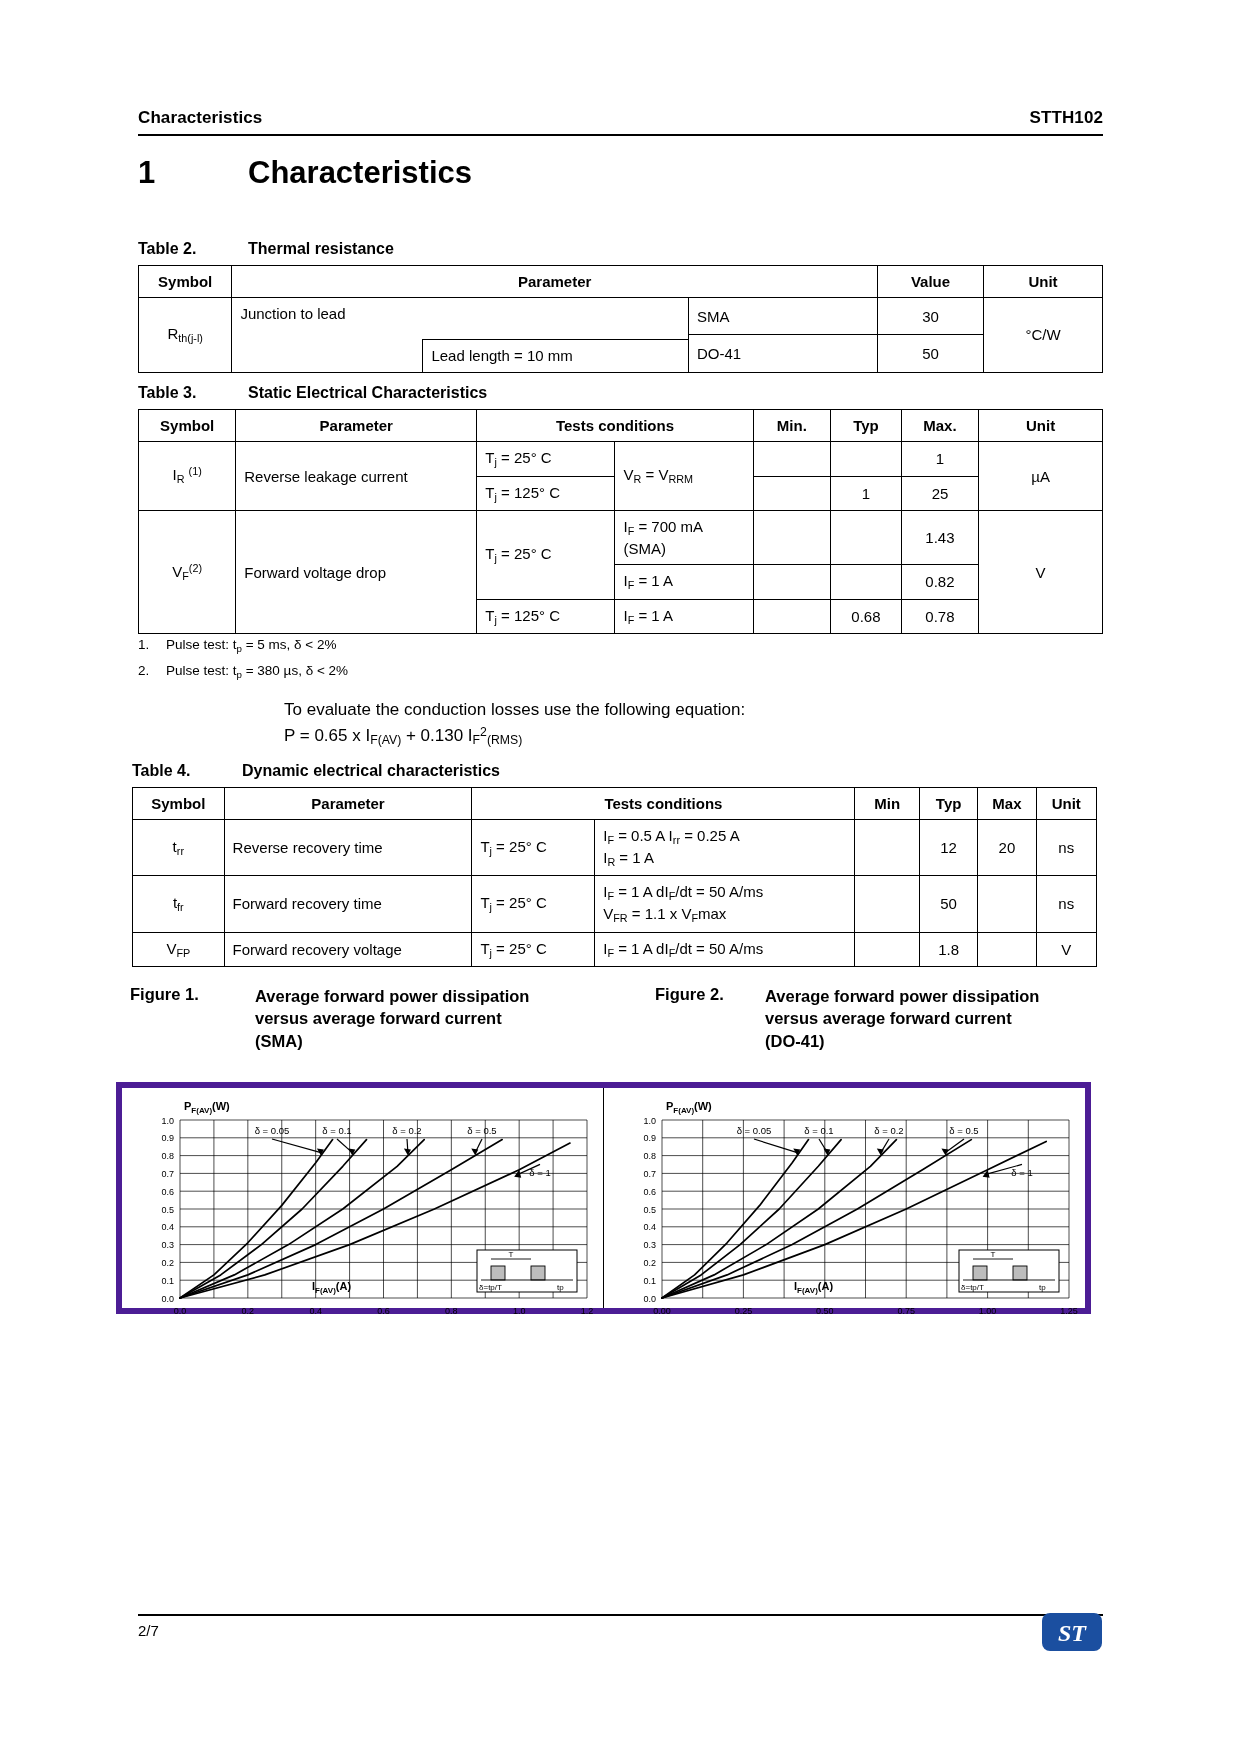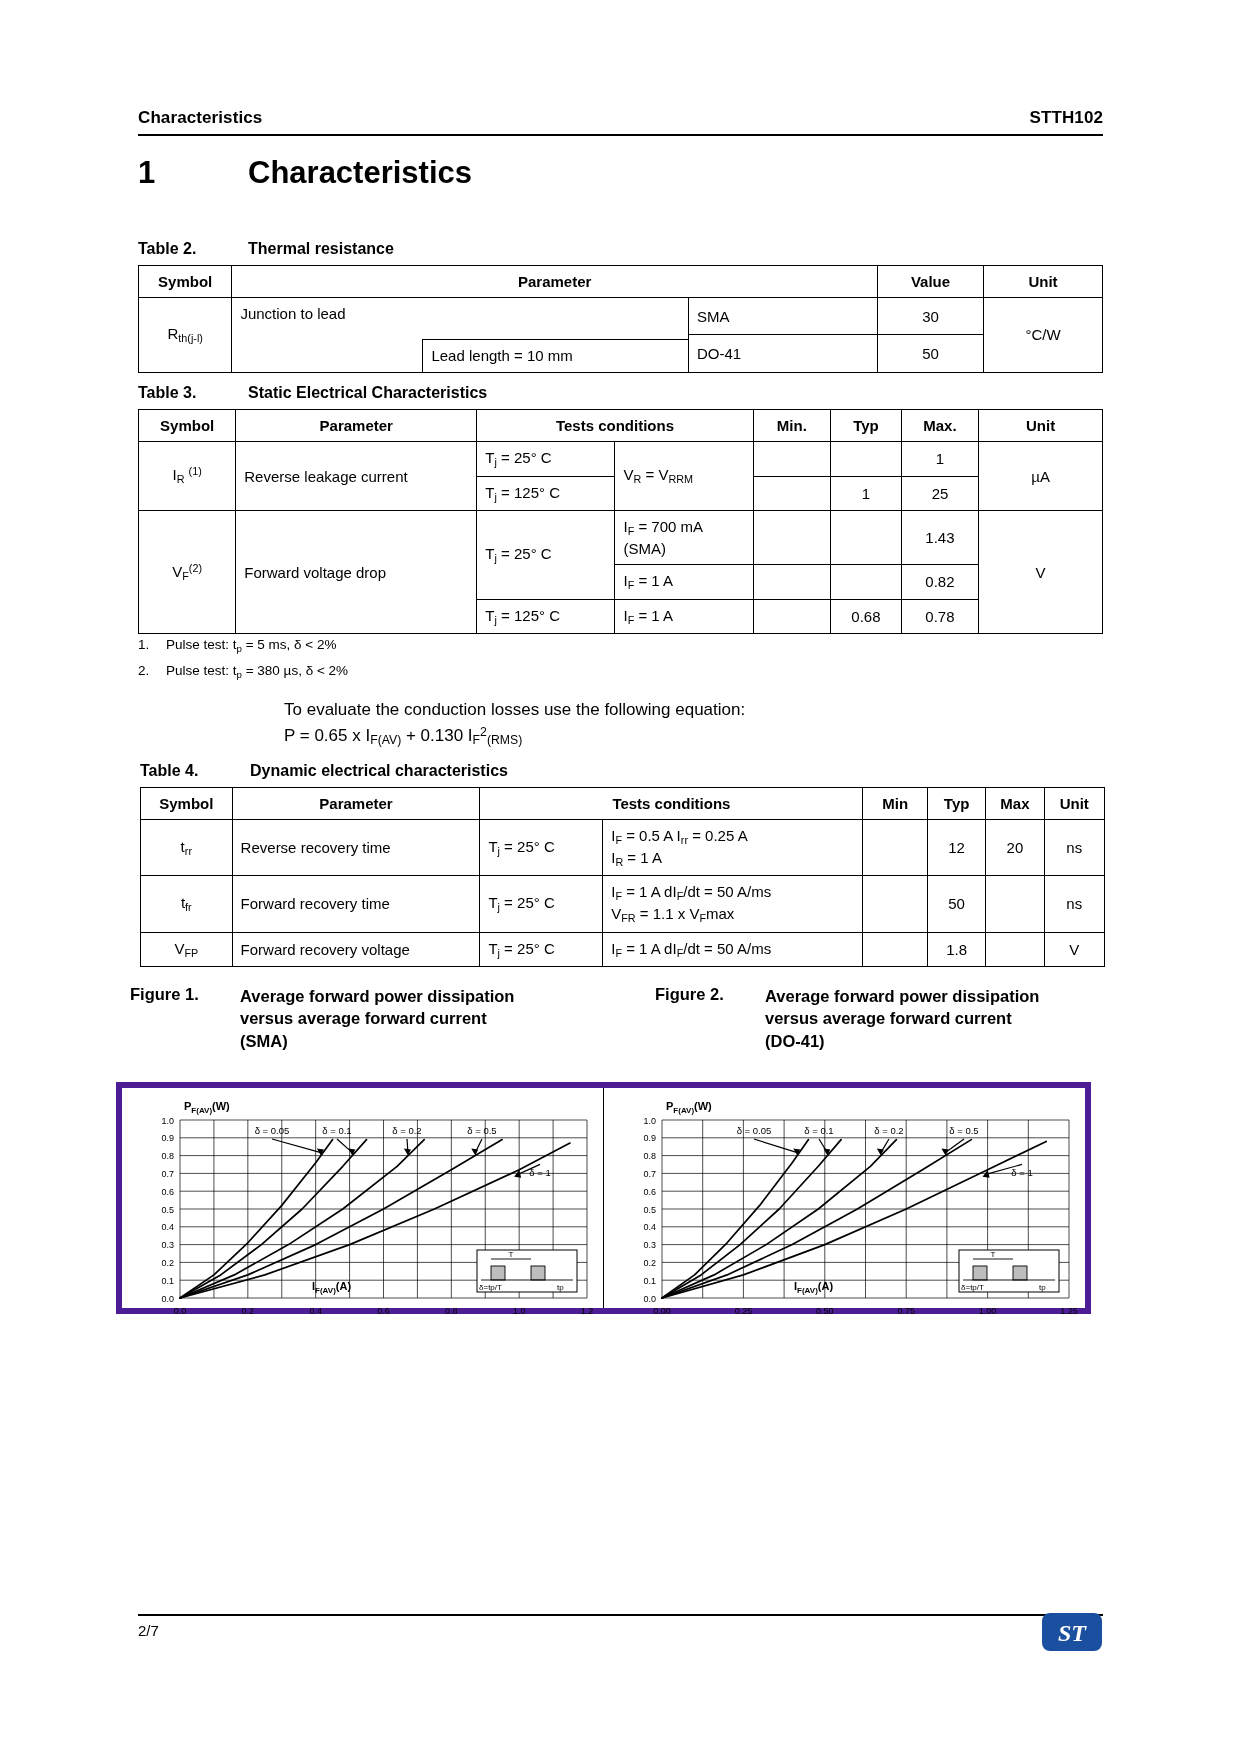--- a/index.html
+++ b/index.html
@@ -56,28 +56,28 @@
   sub { font-size:.72em; vertical-align:-.26em; }
   sup { font-size:.72em; vertical-align:.42em; }
 
   
   #block-t2 { position:absolute; left:138px; top:240px; width:965px; }
   #block-t3 { position:absolute; left:138px; top:384px; width:965px; }
   #notes    { position:absolute; left:138px; top:637px; width:965px; font-size:13.5px; }
   #notes .n { display:flex; margin-bottom:9px; }
   #notes .n .idx { width:28px; }
   #eqn { position:absolute; left:244px; top:697px; width:760px; font-size:17px; line-height:1.55;margin-left:40px; }
-  #block-t4 { position:absolute; left:140px; top:762px; width:965px; }
+  #block-t4 { position:absolute; left:132px; top:762px; width:965px; }
 
   
   #figcaps { position:absolute; left:130px; top:985px; width:975px; display:flex; font-size:16.5px; font-weight:bold; }
   .figcap { display:flex; }
   .figcap .lbl { width:110px; flex:none; }
   .figcap .txt { line-height:1.35; }
-  .figcap.f1 { width:525px; }
+  .figcap.f1 { width:525px;gap:15px; }
   .figcap.f2 { width:450px; }
 
   #figbox { position:absolute; left:116px; top:1082px; width:975px; height:232px;
             border:6px solid #4c1d95; display:flex; }
   .figcell { width:50%; height:100%; position:relative; }
   .figcell.left { border-right:1px solid #000; }
 
   
   #footer-rule { position:absolute; left:138px; top:1614px; width:965px; height:2px; background:#000; }
   #pagenum { position:absolute; left:138px; top:1622px; font-size:15px; }

